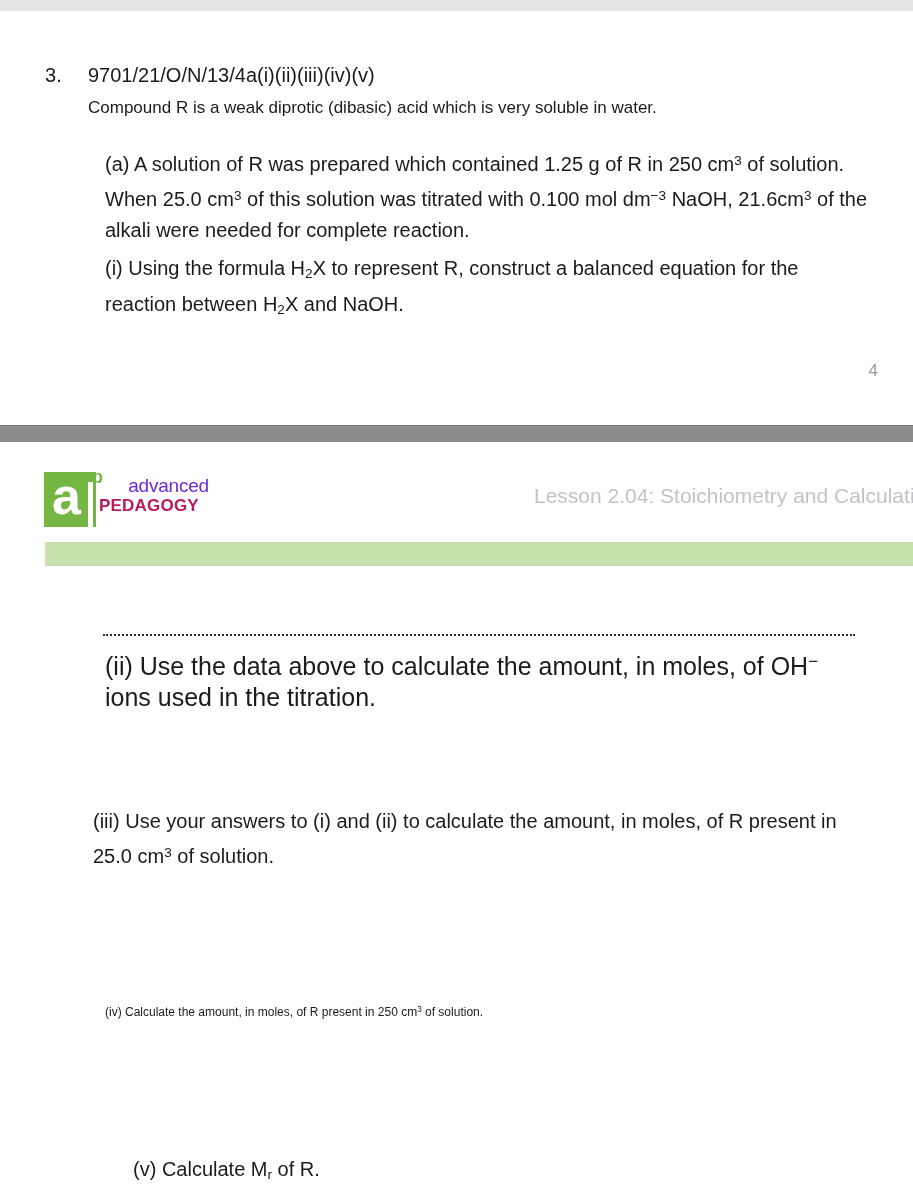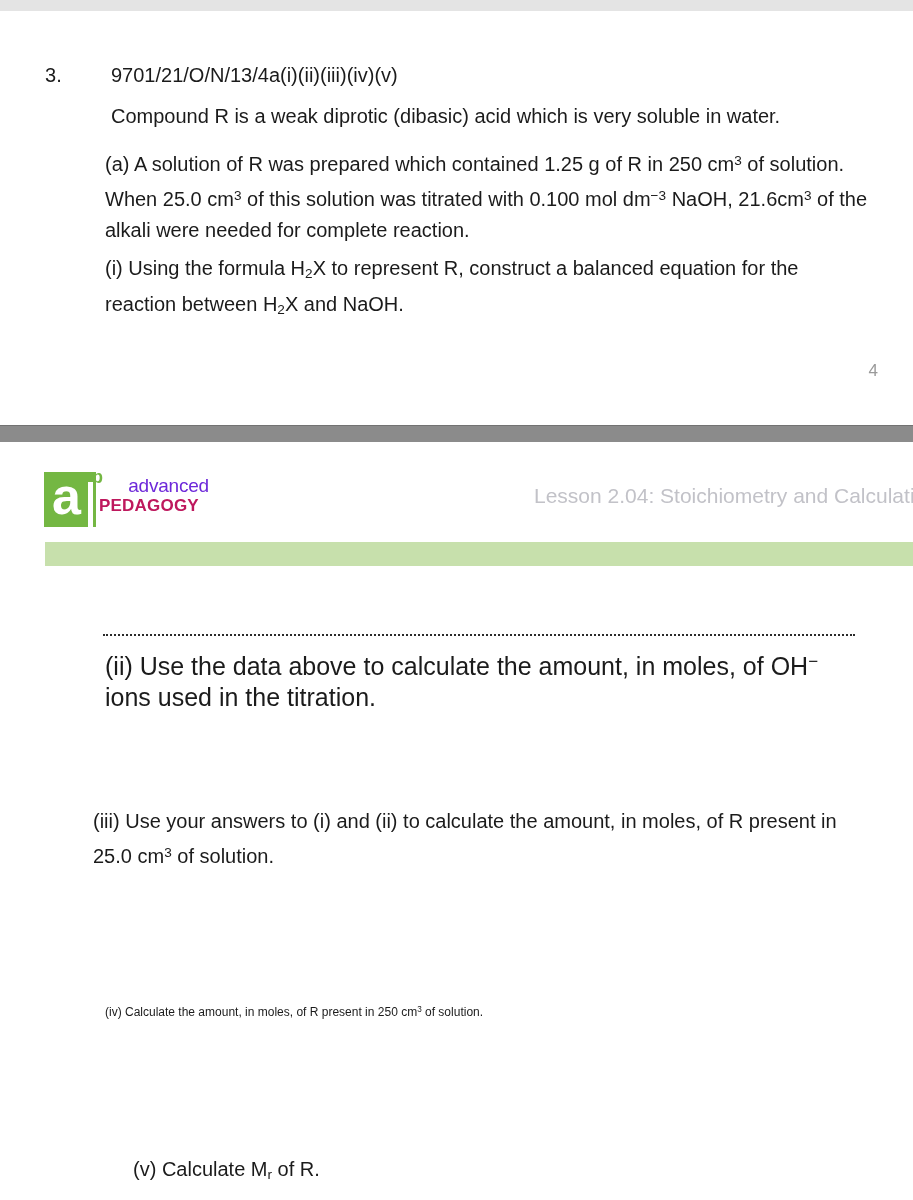--- a/index.html
+++ b/index.html
@@ -41,32 +41,32 @@
   }
   .q-number {
     position: absolute;
     left: 45px; top: 0;
     font-size: 20px;
     line-height: 28px;
     letter-spacing: 0.1px;
   }
   .q-head-block {
     position: absolute;
-    left: 111px; top: 0;
+    left: 88px; top: 0;
     width: 770px;
   }
   .q-code {
     font-size: 20px;
     line-height: 28px;
     white-space: nowrap;
   }
   .q-intro {
-    font-size: 20px;
+    font-size: 17px;
     line-height: 30px;
-    margin-top: 12px;
+    margin-top: 4px;
   }
 
   .para-a {
     position: absolute;
     left: 105px; top: 134px;
     width: 775px;
     font-size: 20px;
     line-height: 31px;
   }
   .para-i {

